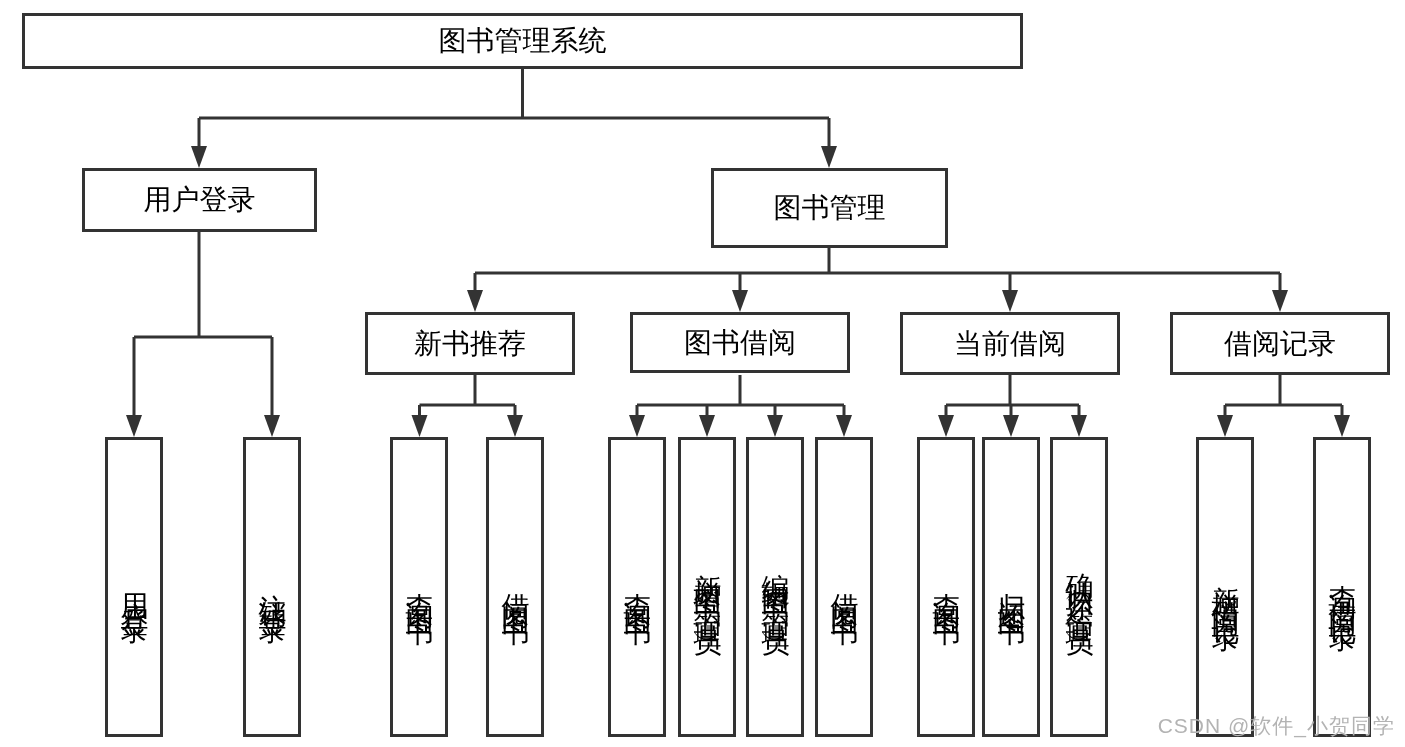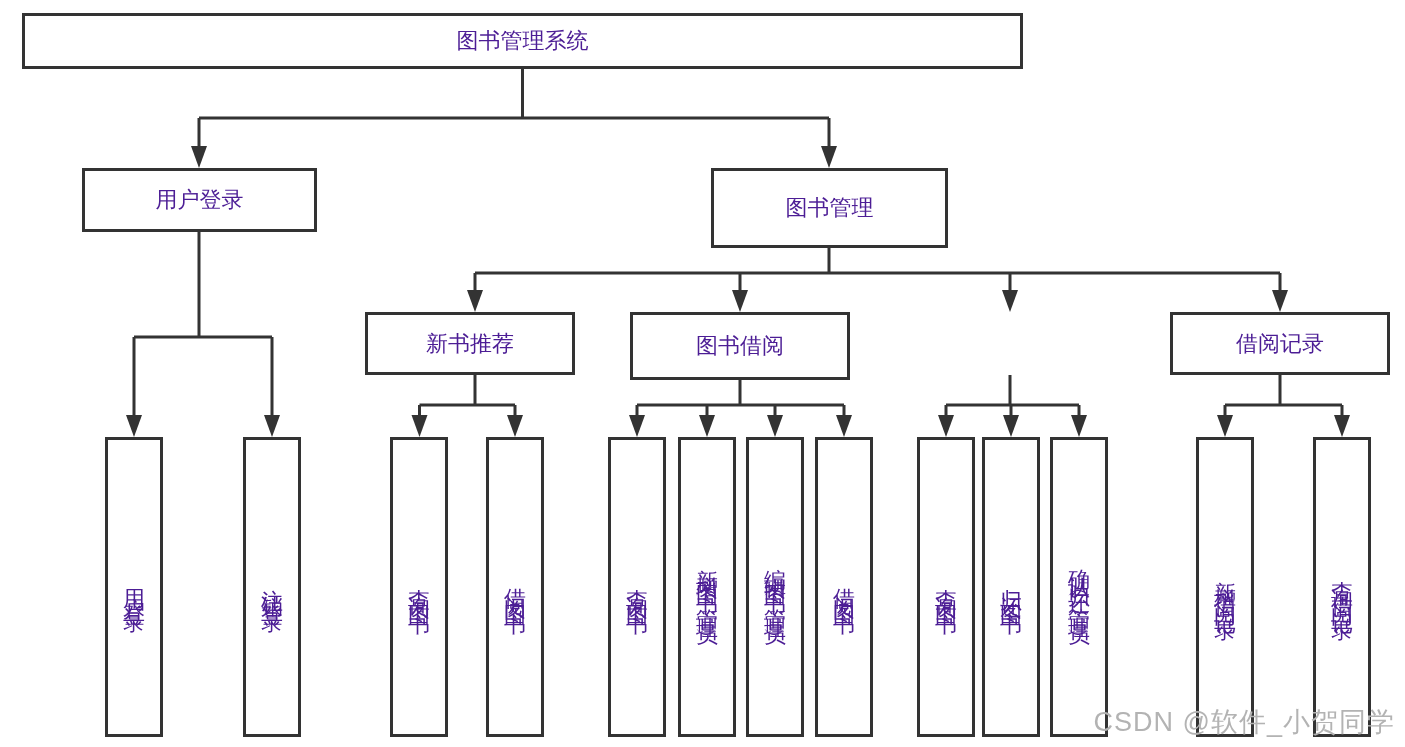--- a/index.html
+++ b/index.html
@@ -6,29 +6,29 @@
   .canvas{
     position:relative;width:1405px;height:747px;background:#ffffff;
     font-family:"Liberation Sans",sans-serif;overflow:hidden;
   }
   .wires{position:absolute;left:0;top:0;z-index:0;}
   .wires path{stroke:#333333;stroke-width:3;fill:none;}
   .wires polygon{fill:#333333;stroke:none;}
   .box{
     position:absolute;background:#ffffff;border:3px solid #333333;
     box-sizing:border-box;display:flex;align-items:center;justify-content:center;
-    color:#4c1d95;font-size:22px;z-index:1;
+    color:#000000;font-size:28px;z-index:1;
   }
   .leaf span{
     writing-mode:vertical-rl;text-orientation:mixed;
     letter-spacing:8px;line-height:1;white-space:nowrap;
   }
   .watermark{
     position:absolute;right:10px;bottom:7px;z-index:3;
-    font-size:27px;color:#b3b3b3;letter-spacing:1px;margin-left:24px;
+    font-size:21px;color:#b3b3b3;letter-spacing:1px;margin-left:24px;
   }
 </style>
 </head>
 <body>
 
 <div class="canvas">
 
   <svg class="wires" width="1405" height="747" viewBox="0 0 1405 747">
 
     <path d="M522.5 69 V118 M199 118 H829 M199 118 V150 M829 118 V150"></path>
@@ -72,22 +72,25 @@
   <div class="box" style="left:82px;top:168px;width:235px;height:64px">
     <span>用户登录</span>
   </div>
   <div class="box" style="left:711px;top:168px;width:237px;height:80px">
     <span>图书管理</span>
   </div>
 
   <div class="box" style="left:365px;top:312px;width:210px;height:63px">
     <span>新书推荐</span>
   </div>
-  <div class="box" style="left:630px;top:312px;width:220px;height:68px">
+  <div class="box" style="left:630px;top:312px;width:220px;height:61px">
     <span>图书借阅</span>
+  </div>
+  <div class="box" style="left:900px;top:312px;width:220px;height:63px">
+    <span>当前借阅</span>
   </div>
   <div class="box" style="left:1170px;top:312px;width:220px;height:63px">
     <span>借阅记录</span>
   </div>
 
   <div class="box leaf" style="left:105px;top:437px;width:58px;height:300px">
     <span>用户登录</span>
   </div>
   <div class="box leaf" style="left:243px;top:437px;width:58px;height:300px">
     <span>注销登录</span>

